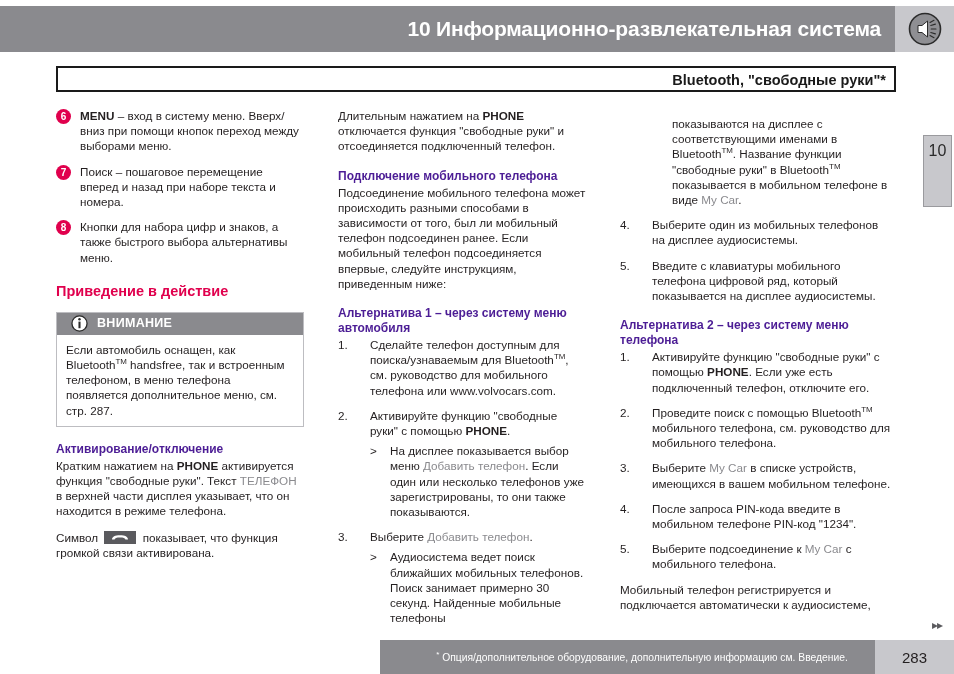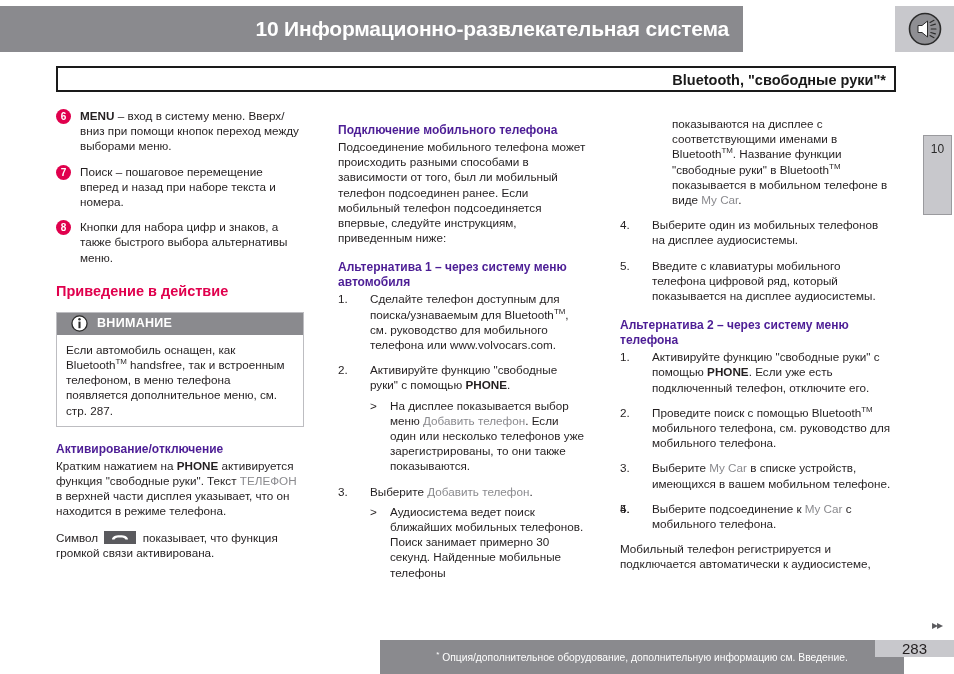--- a/index.html
+++ b/index.html
@@ -19,21 +19,21 @@
     position: relative;
     width: 954px;
     height: 674px;
   }
 
   
   .header-bar {
     position: absolute;
     left: 0;
     top: 6px;
-    width: 743px;
+    width: 895px;
     height: 46px;
     background: #8a8a8e;
     display: flex;
     align-items: center;
     justify-content: flex-end;
     box-sizing: border-box;
     padding-right: 14px;
   }
   .header-title {
     color: #ffffff;
@@ -82,26 +82,26 @@
     position: relative;
     top: 1px;
   }
 
   
   .chapter-tab {
     position: absolute;
     left: 923px;
     top: 135px;
     width: 29px;
-    height: 80px;
+    height: 72px;
     background: #c8c8cc;
     border: 1px solid #9a9a9e;
     box-sizing: border-box;
     color: #2a2a2a;
-    font-size: 12px;
+    font-size: 16px;
     text-align: center;
     padding-top: 6px;
   }
 
   
   .columns {
     position: absolute;
     left: 56px;
     top: 108px;
     width: 846px;
@@ -260,21 +260,21 @@
     color: #ffffff;
     font-size: 10.3px;
     white-space: nowrap;
   }
   .footer-note .star { vertical-align: super; font-size: 8px; }
   .footer-page {
     position: absolute;
     left: 875px;
     top: 640px;
     width: 79px;
-    height: 17px;
+    height: 34px;
     background: #c8c8cc;
     color: #231f20;
     font-size: 15px;
     display: flex;
     align-items: center;
     justify-content: center;
   }
 </style>
 </head>
 <body>
@@ -349,20 +349,21 @@
 
       <p><span>Символ </span><span class="phone-chip"><svg width="32" height="13" viewBox="0 0 32 13" xmlns="http://www.w3.org/2000/svg">
               <rect width="32" height="13" fill="#5a5a5e"></rect>
               <path d="M8 8.6 C8 5.6 11 4.2 16 4.2 C21 4.2 24 5.6 24 8.6 L21.4 8.6 C21.4 7.1 19.3 6.5 16 6.5 C12.7 6.5 10.6 7.1 10.6 8.6 Z" fill="#ffffff"></path>
             </svg></span><span> показывает, что функция громкой связи активирована.</span></p>
 
     </div>
 
     <div class="col col2">
 
+      <p><span>Длительным нажатием на </span><b>PHONE</b><span> отключается функция "свободные руки" и отсоединяется подключенный телефон.</span></p>
 
       <h4 class="head-bold">Подключение мобильного телефона</h4>
       <p>Подсоединение мобильного телефона может происходить разными способами в зависимости от того, был ли мобильный телефон подсоединен ранее. Если мобильный телефон подсоединяется впервые, следуйте инструкциям, приведенным ниже:</p>
 
       <h4 class="head-bold">Альтернатива 1 – через систему меню автомобиля</h4>
 
       <div class="steplist">
 
         <div class="step">
           <span class="stepnum">1.</span>
@@ -424,20 +425,21 @@
           <span><span>Проведите поиск с помощью Bluetooth</span><span class="sup">TM</span><span> мобильного телефона, см. руководство для мобильного телефона.</span></span>
         </div>
 
         <div class="step">
           <span class="stepnum">3.</span>
           <span><span>Выберите </span><span class="grayword">My Car</span><span> в списке устройств, имеющихся в вашем мобильном телефоне.</span></span>
         </div>
 
         <div class="step">
           <span class="stepnum">4.</span>
+          <span>После запроса PIN-кода введите в мобильном телефоне PIN-код "1234".</span>
         </div>
 
         <div class="step">
           <span class="stepnum">5.</span>
           <span><span>Выберите подсоединение к </span><span class="grayword">My Car</span><span> с мобильного телефона.</span></span>
         </div>
 
       </div>
 
       <p class="tight">Мобильный телефон регистрируется и подключается автоматически к аудиосистеме,</p>

